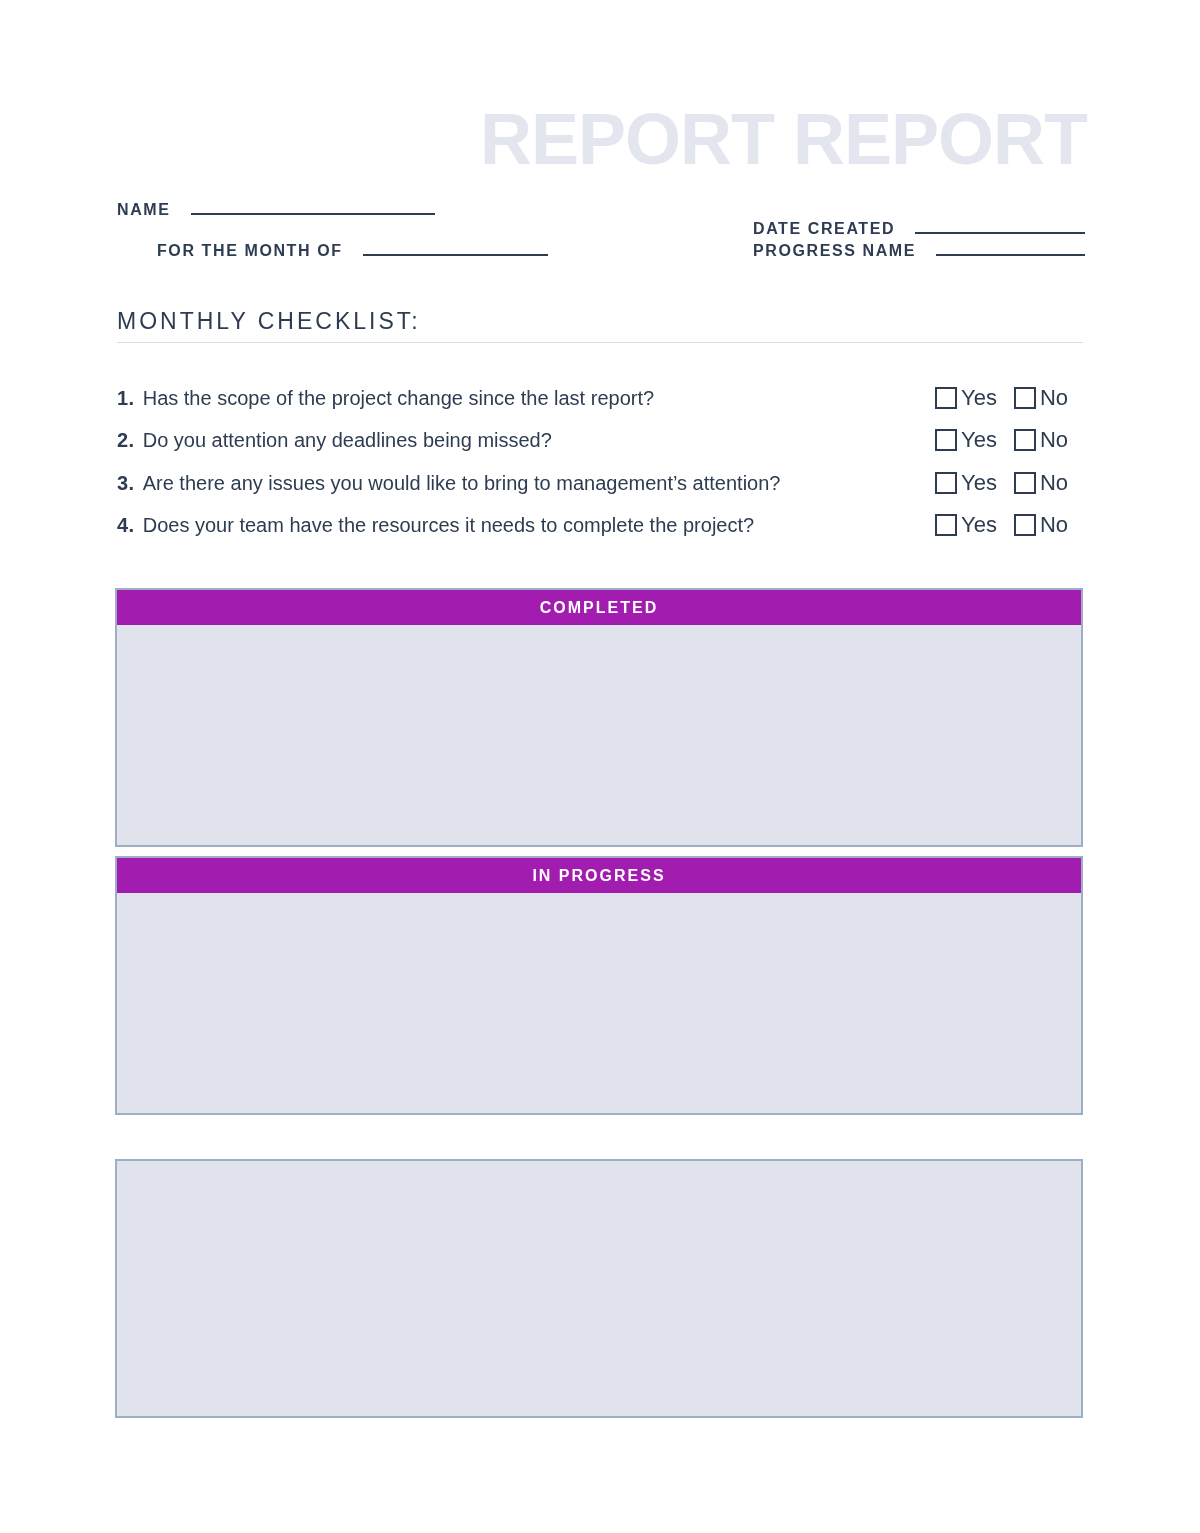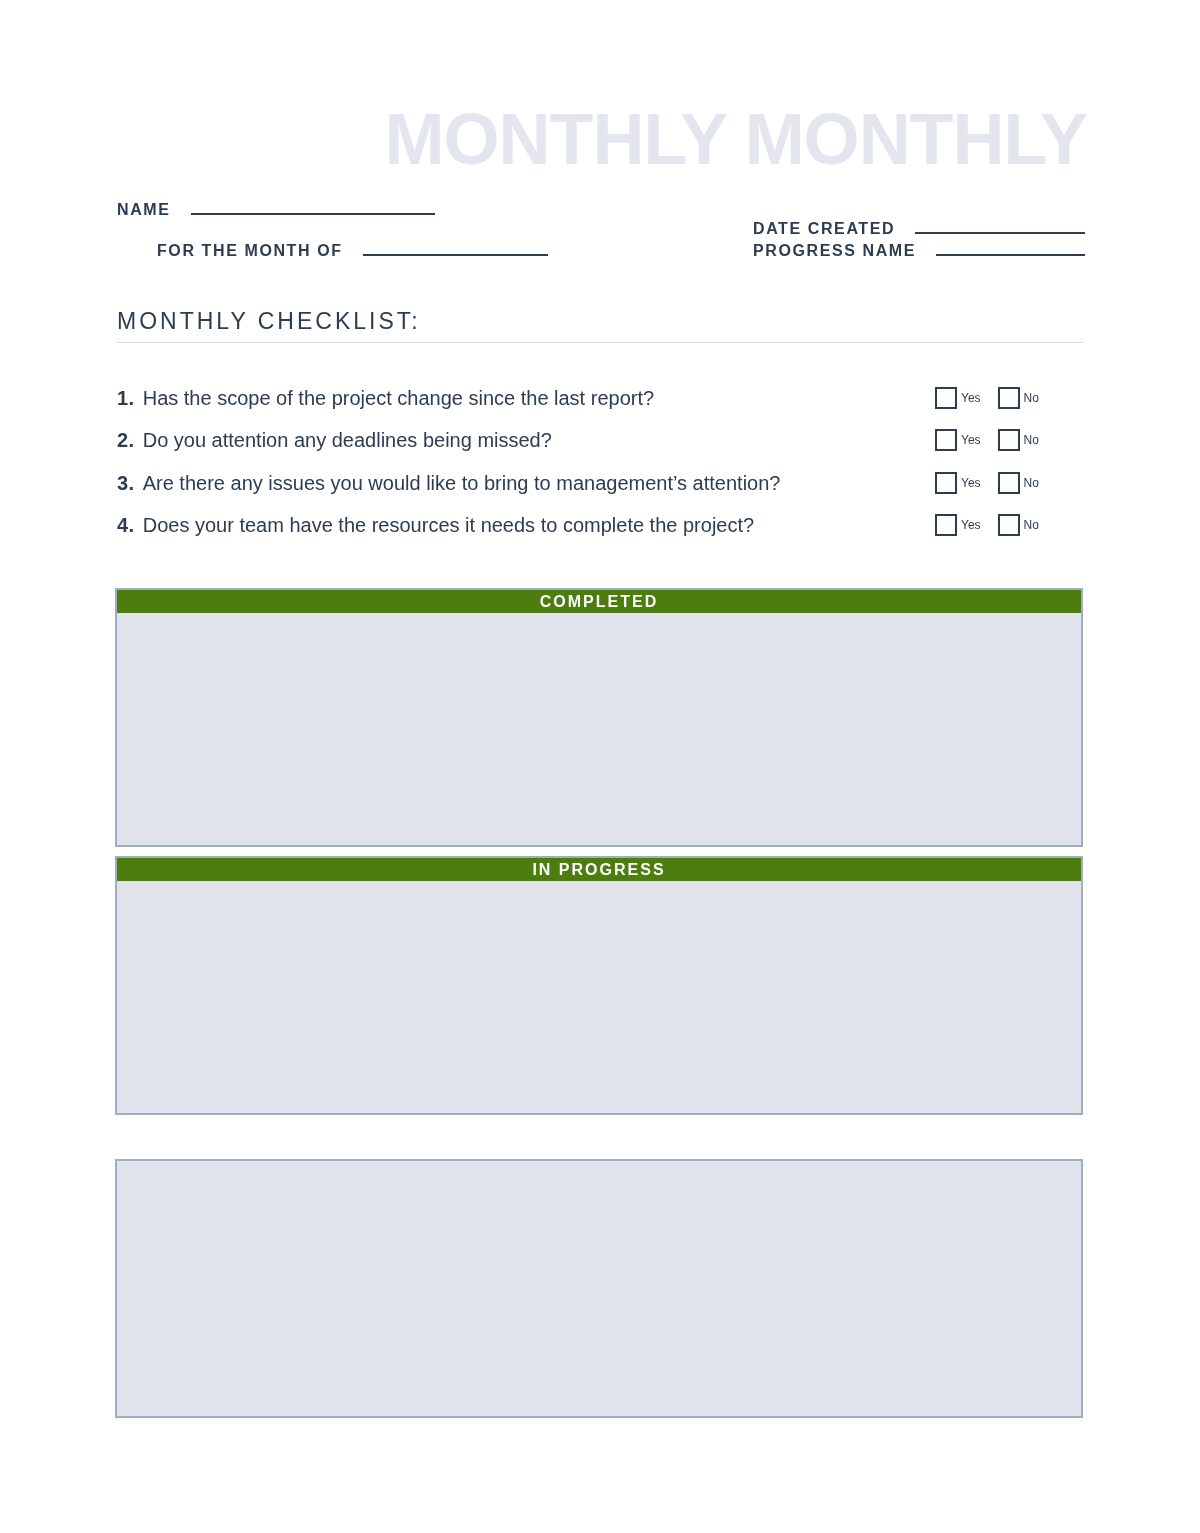--- a/index.html
+++ b/index.html
@@ -101,61 +101,61 @@
   #yn3 { top: 470px; }
   #yn4 { top: 512px; }
   .checkbox {
     width: 22px;
     height: 22px;
     border: 2.5px solid #2d3c51;
     background: #ffffff;
     display: inline-block;
   }
   .yn-label {
-    font-size: 12px;
+    font-size: 22px;
     color: #2d3c51;
     margin-left: 4px;
   }
   .yn-spacer { width: 17px; }
 
   
   .section-box {
     position: absolute;
     left: 115px;
     width: 968px;
     height: 259px;
     border: 2px solid #9dafc6;
     display: flex;
     flex-direction: column;
   }
   #section-completed   { top: 588px; }
   #section-inprogress  { top: 856px; }
   #section-assigned    { top: 1159px; }
   .section-header {
-    height: 23px;
-    background: #4d7c0f;
+    height: 35px;
+    background: #a21caf;
     color: #ffffff;
     font-size: 16px;
     font-weight: bold;
     letter-spacing: 2px;
     display: flex;
     align-items: center;
     justify-content: center;
   }
   .section-body {
     flex: 1;
     background: #e0e3ec;
   }
 </style>
 </head>
 <body>
 
 <div class="page">
 
-  <div class="report-title">MONTHLY MONTHLY</div>
+  <div class="report-title">REPORT REPORT</div>
 
   <div class="field-row" id="row-name">
     <span class="field-label">NAME</span>
     <span class="field-line"></span>
   </div>
   <div class="field-row" id="row-date-created">
     <span class="field-label">DATE CREATED</span>
     <span class="field-line"></span>
   </div>
   <div class="field-row" id="row-month">

